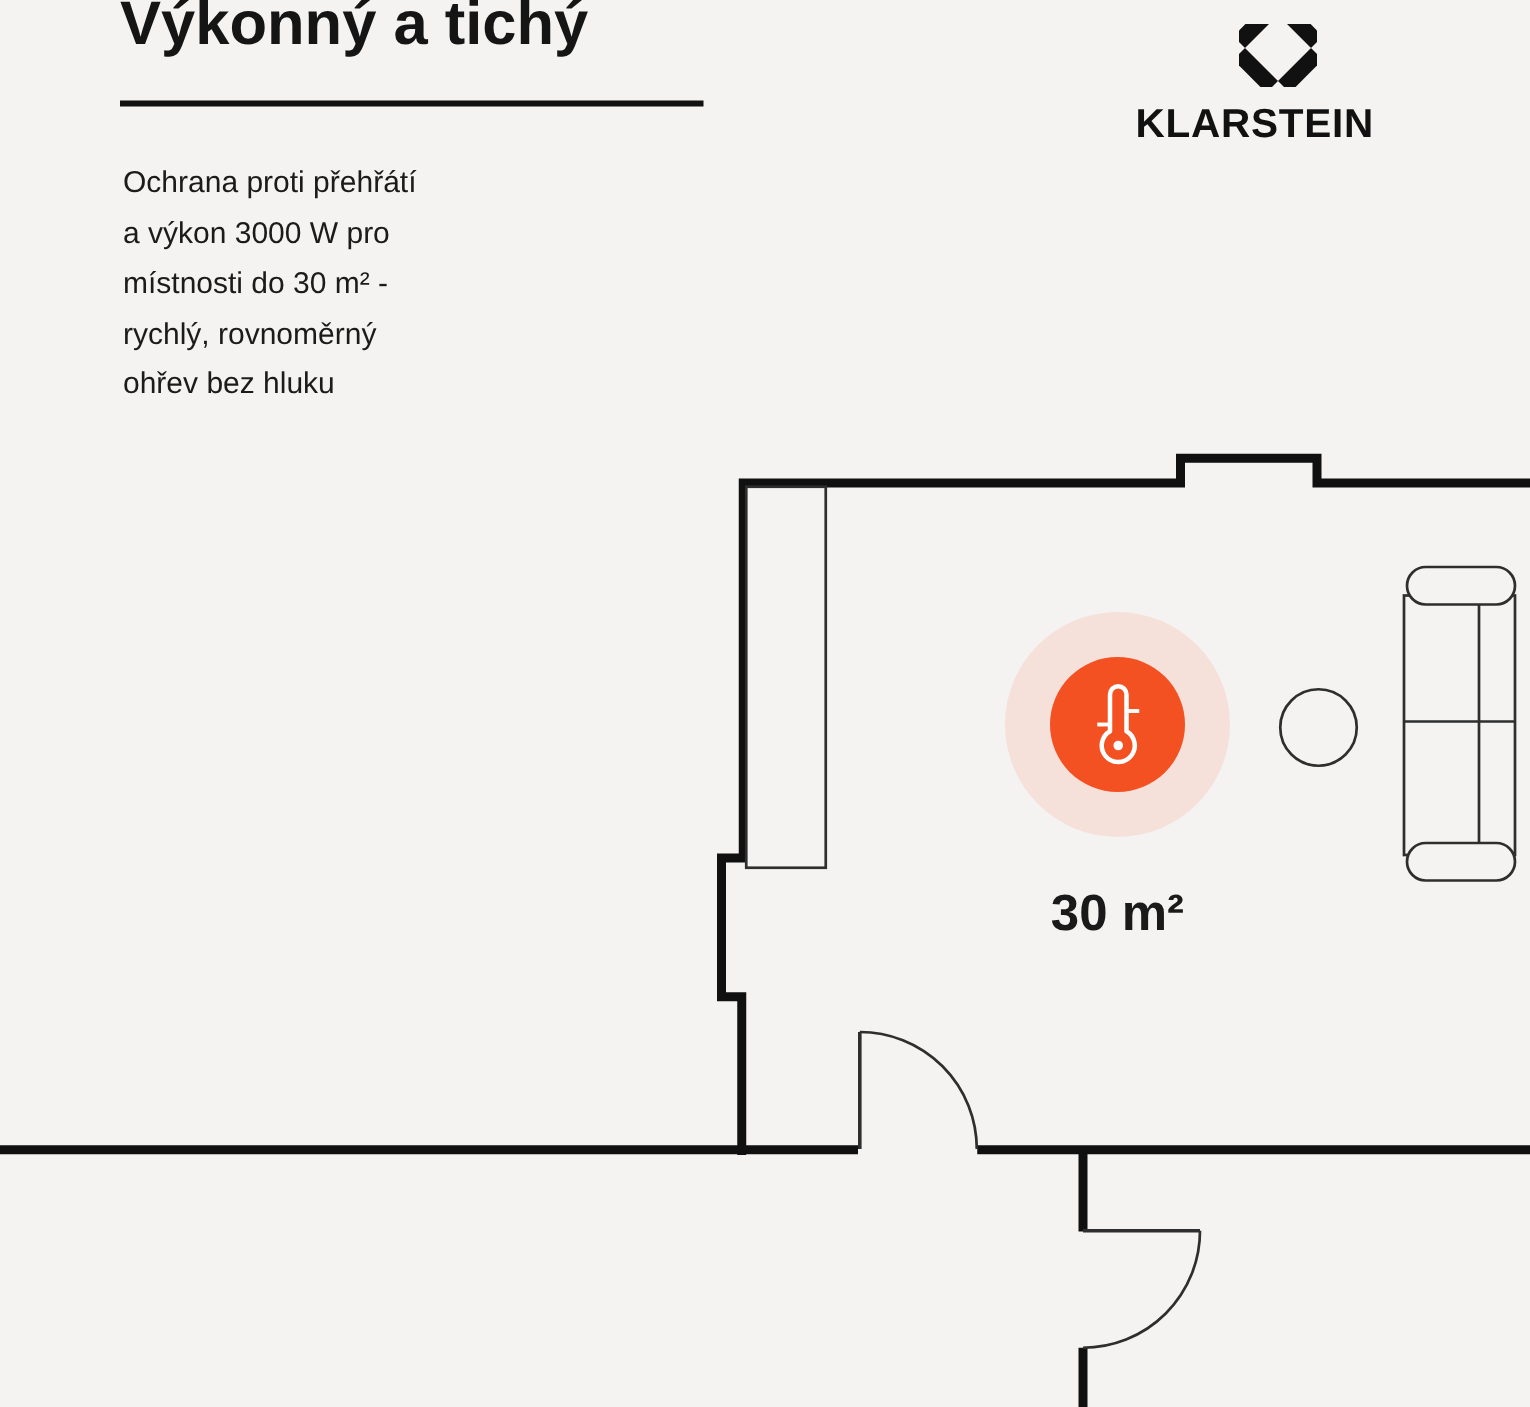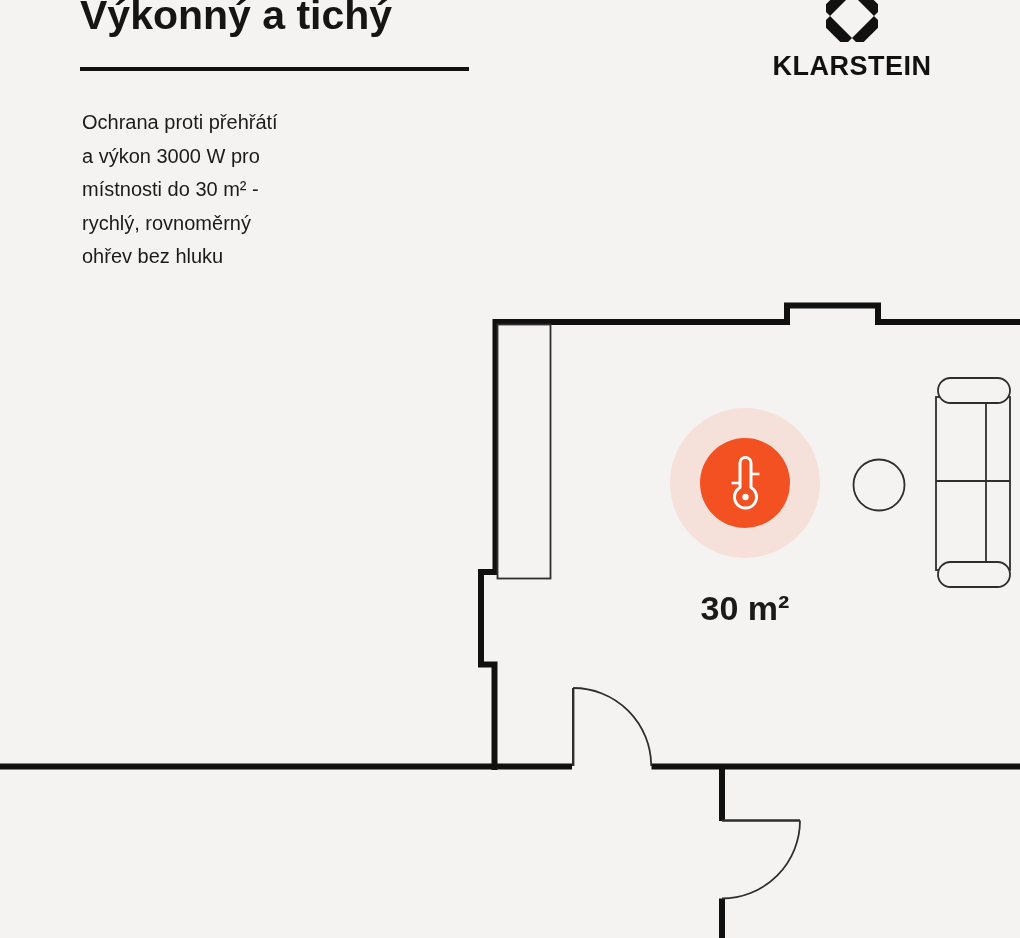--- a/index.html
+++ b/index.html
@@ -10,21 +10,21 @@
   
   .header{position:absolute;left:80px;top:0;width:420px;}
   .title{margin:0;position:absolute;top:-8px;left:0;
          font-size:41px;font-weight:700;color:#151515;letter-spacing:0;white-space:nowrap;}
   .rule{position:absolute;top:67px;left:0;width:389px;height:3.5px;background:#111;}
   .desc{margin:0;position:absolute;top:106px;left:2px;
         font-size:20px;line-height:33.5px;font-weight:400;color:#1b1b1b;
         white-space:pre-line;}
 
   
-  .brand{position:absolute;left:757px;top:0;width:190px;text-align:center;}
+  .brand{position:absolute;left:757px;top:16px;width:190px;}
   .brand-icon-clip{width:52px;height:42px;margin:0 auto;overflow:hidden;}
   .brand-icon-clip svg{display:block;width:52px;height:52px;margin-top:-10.5px;}
   .wordmark{margin-top:9px;font-size:27px;font-weight:700;color:#111;
             letter-spacing:0.5px;white-space:nowrap;}
 
   
   .plan{position:absolute;left:0;top:0;width:1020px;height:938px;}
   .wall{fill:none;stroke:#101010;stroke-width:6;stroke-linejoin:miter;stroke-linecap:butt;}
   .thin{fill:none;stroke:#2e2e2e;stroke-width:1.8;}
   .leaf{fill:none;stroke:#2e2e2e;stroke-width:2.4;}

